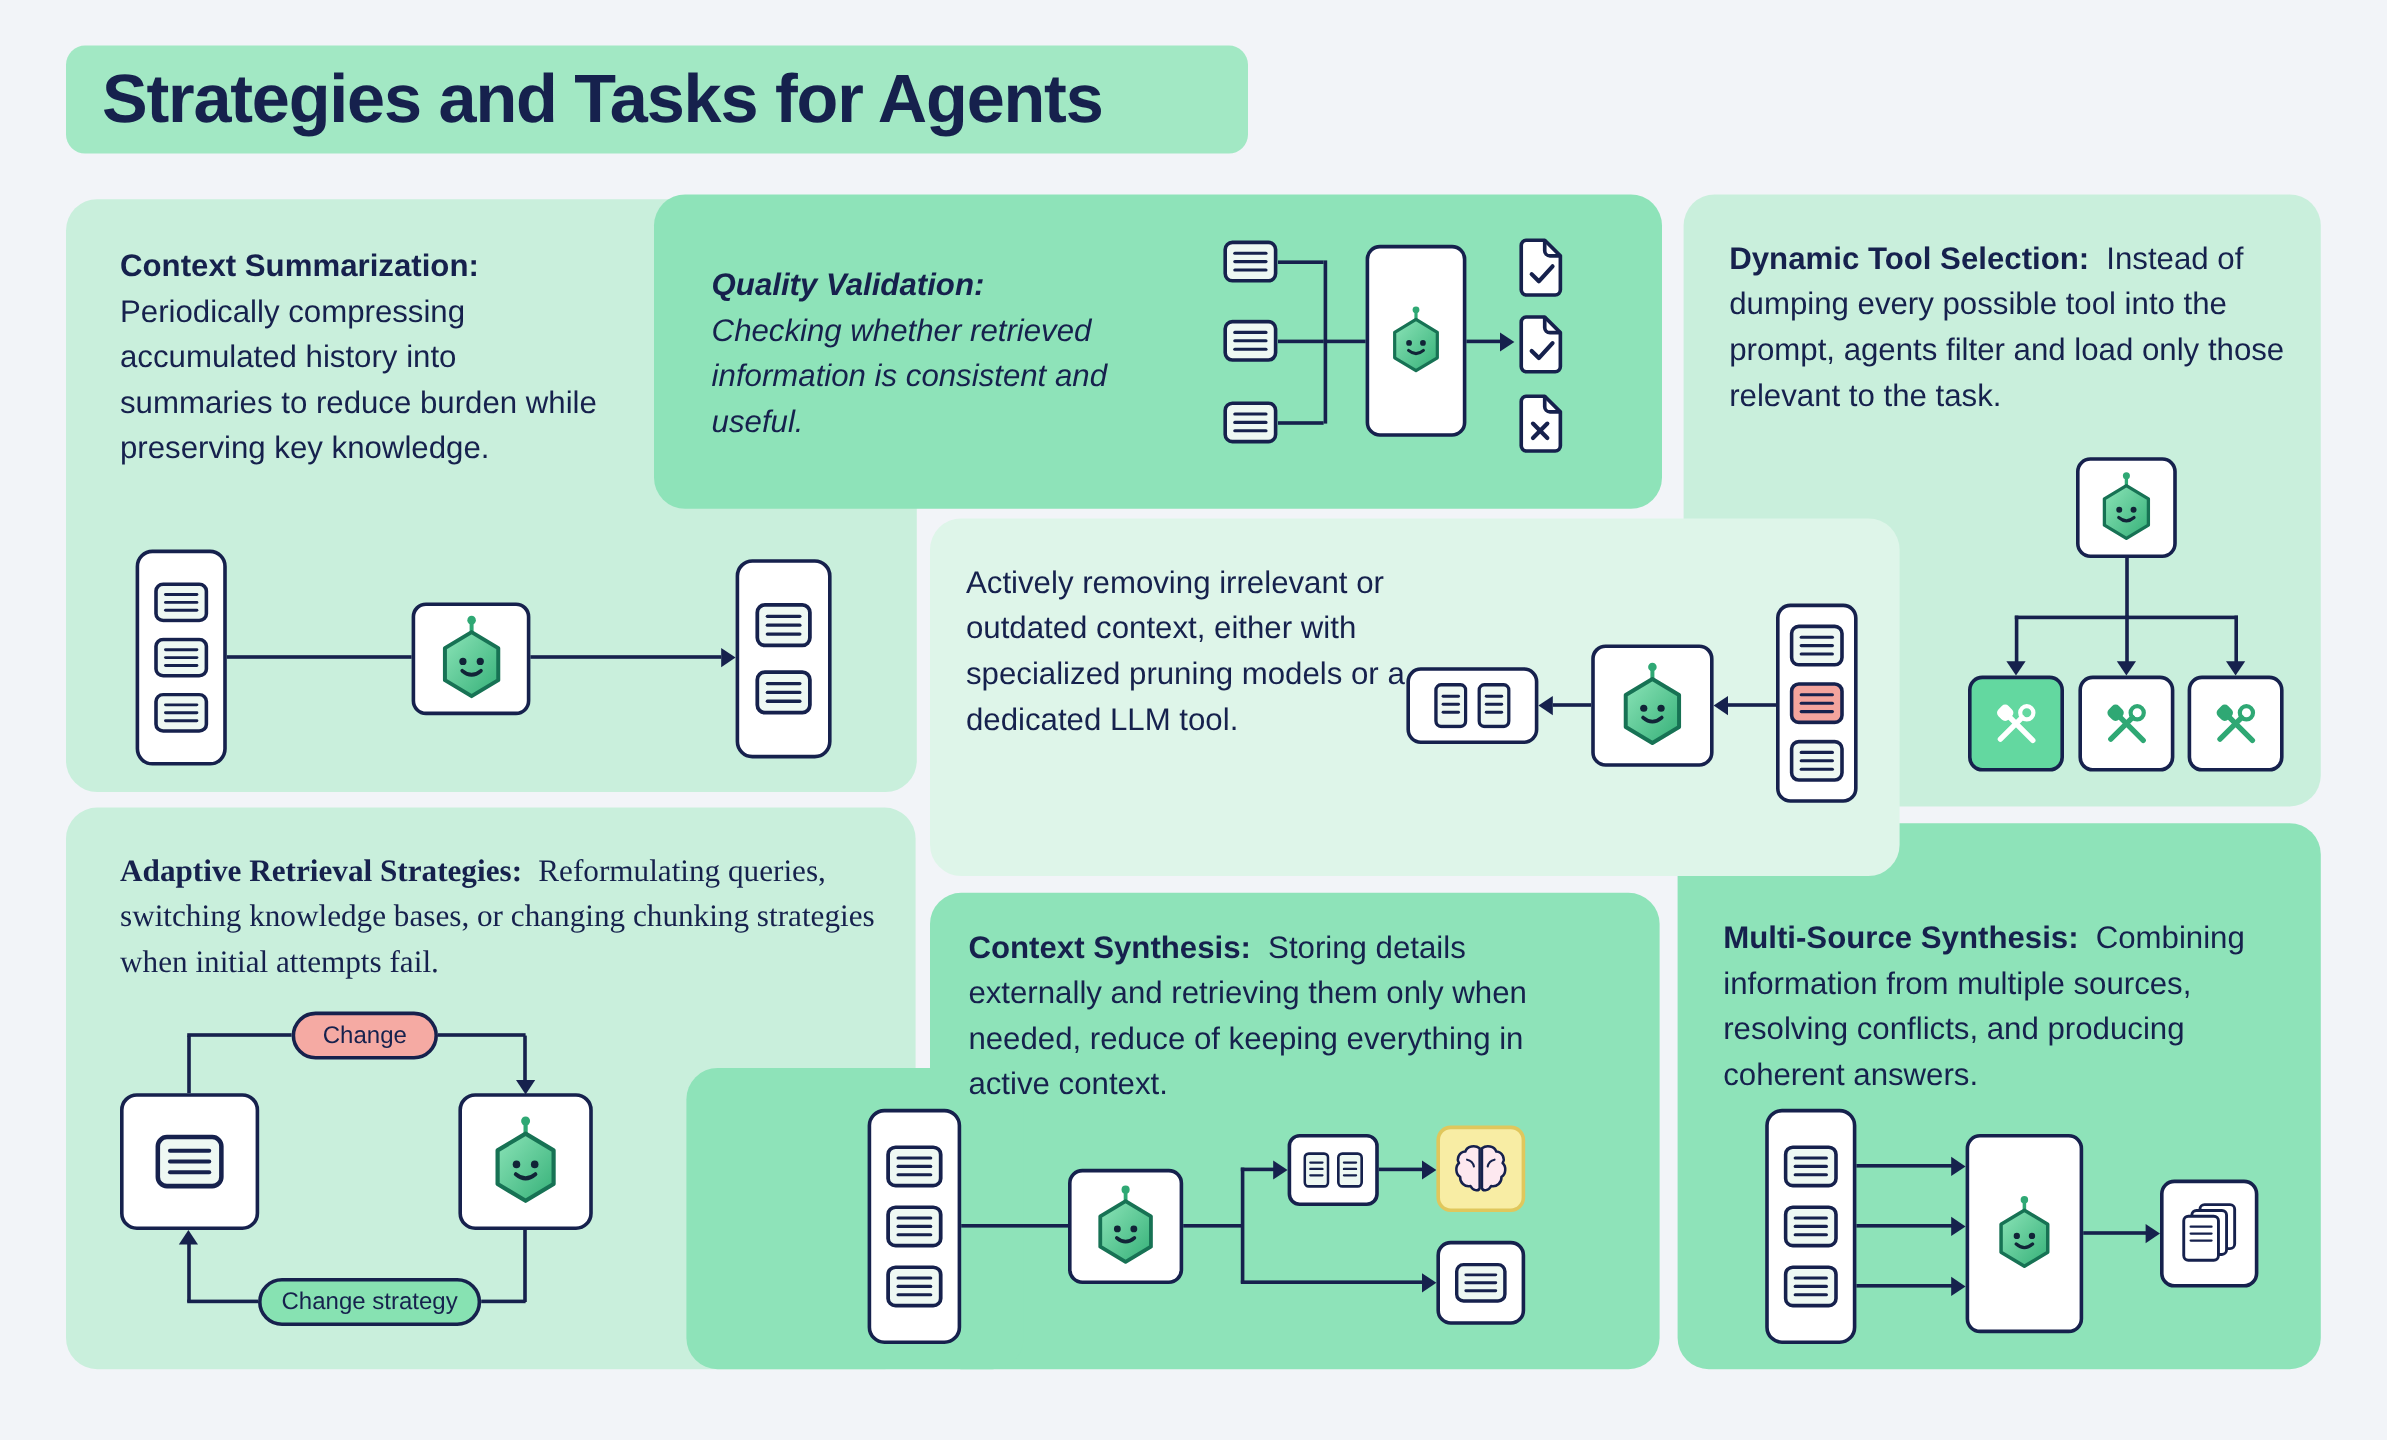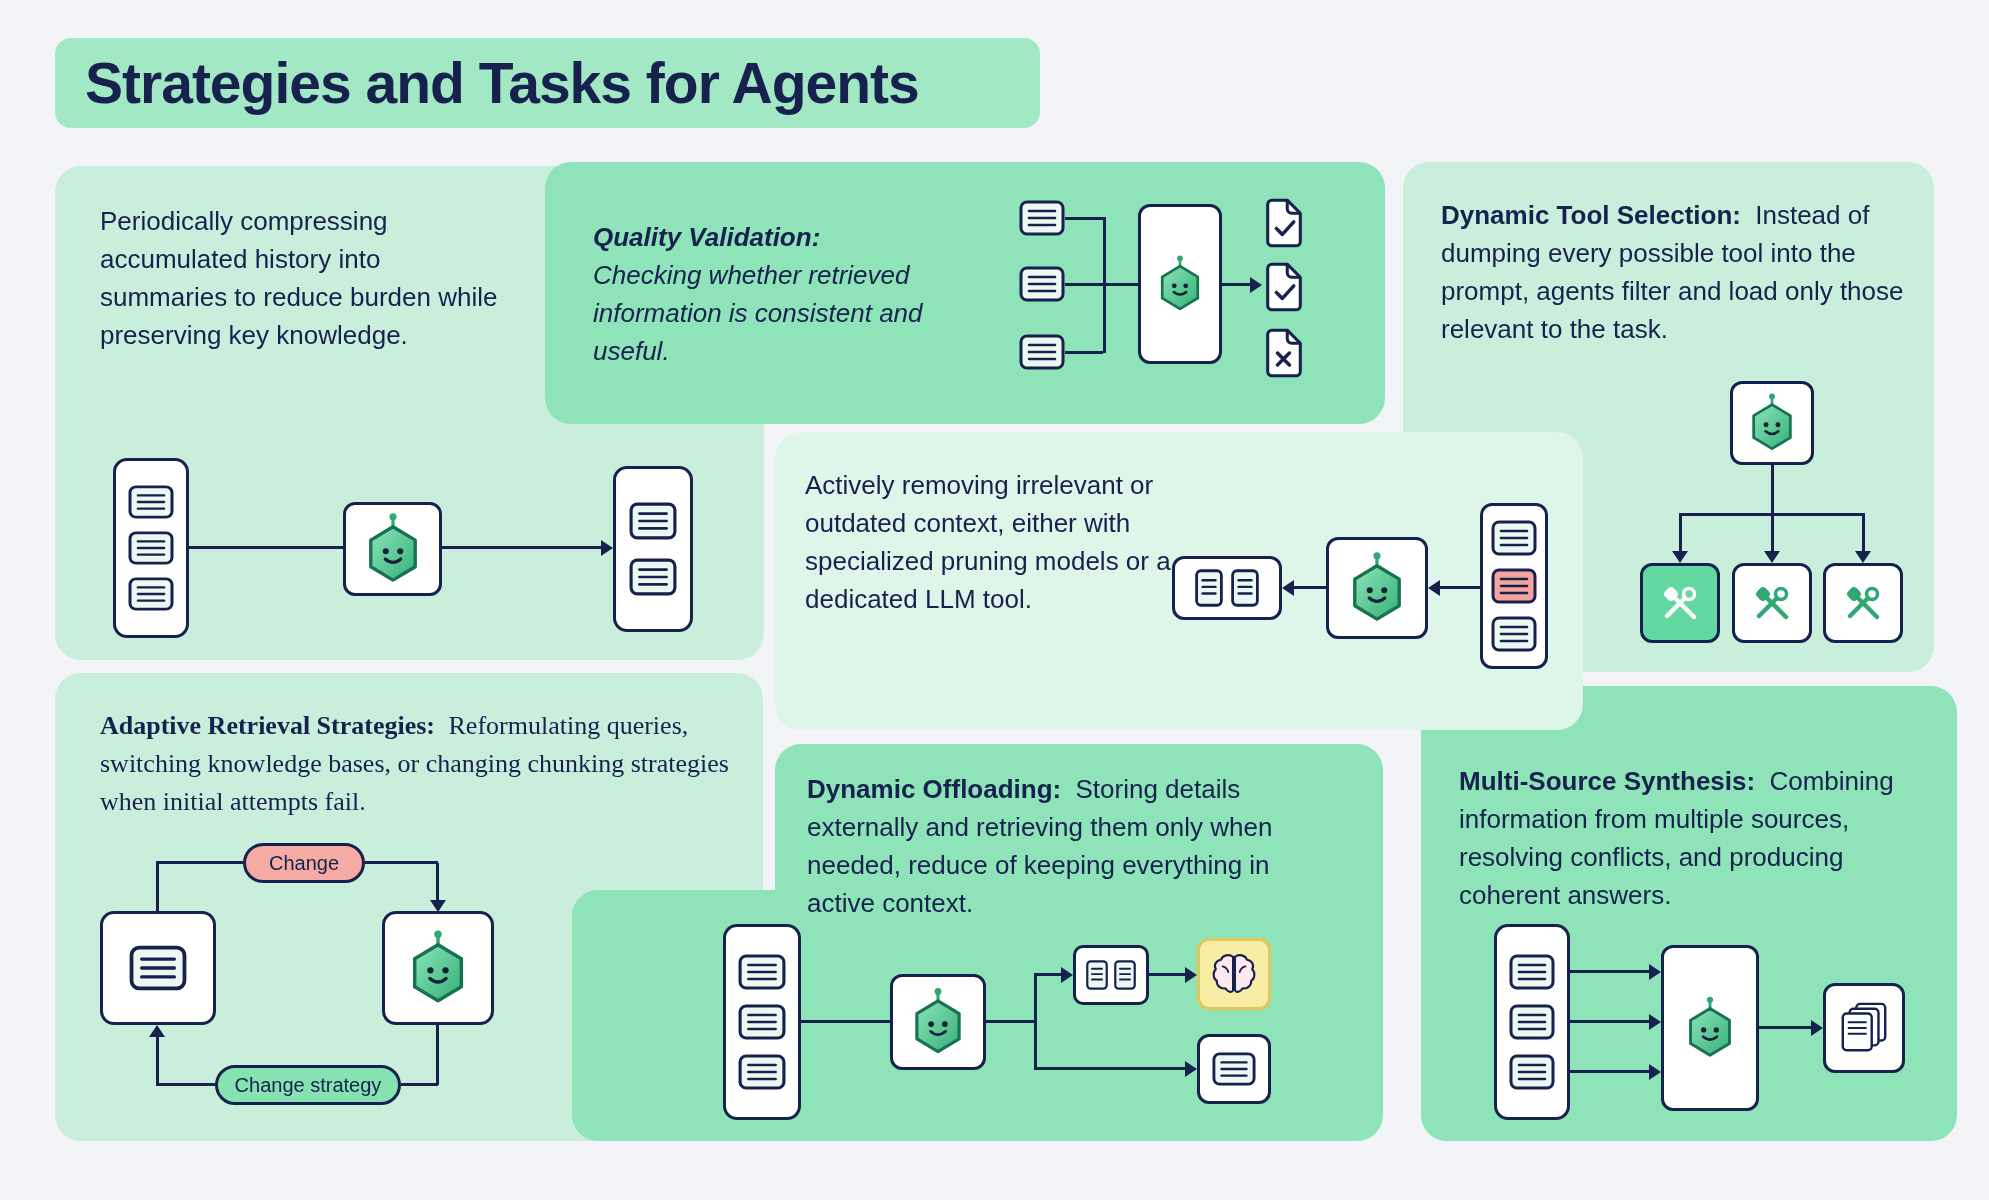--- a/index.html
+++ b/index.html
@@ -37,20 +37,21 @@
 <body>
 
 <div class="canvas">
 
   <div class="title-chip">
     <h1>Strategies and Tasks for Agents</h1>
   </div>
 
   <section class="card" style="left:55px;top:166px;width:709px;height:494px;background:var(--card-light);z-index:1;">
     <div class="card-text stacked" style="left:45px;top:36px;width:400px;">
+      <span class="h">Context Summarization:</span>
       <span class="b">Periodically compressing accumulated history into summaries to reduce burden while preserving key knowledge.</span>
     </div>
     <div class="box stackbox" style="left:58px;top:292px;width:76px;height:180px;border-radius:14px;gap:12px;">
       <span class="icon" style="width:46px;height:34px;">
           <svg viewBox="0 0 46 36" preserveAspectRatio="none" style="width:100%;height:100%;display:block">
  <rect x="2" y="2" width="42" height="32" rx="6" fill="#eef8f3" stroke="#16214d" stroke-width="3"></rect>
  <g stroke="#16214d" stroke-width="2.6" stroke-linecap="round">
   <line x1="10" y1="11" x2="36" y2="11"></line>
               <line x1="10" y1="18" x2="36" y2="18"></line>
               <line x1="10" y1="25" x2="36" y2="25"></line>
@@ -403,21 +404,21 @@
     </div>
     <div class="pill" style="left:160px;top:392px;width:186px;height:40px;background:var(--strategy-bg);">
       <span>Change strategy</span>
     </div>
   </section>
 
   <section class="card" style="left:572px;top:744px;width:811px;height:397px;background:transparent;z-index:2;">
     <div style="position:absolute;left:203px;top:0;width:608px;height:397px;background:var(--card-medium);border-radius:26px;"></div>
     <div style="position:absolute;left:0;top:146px;width:281px;height:251px;background:var(--card-medium);border-radius:26px;"></div>
     <div class="card-text" style="left:235px;top:26px;width:470px;">
-      <span class="h">Dynamic Offloading:</span>
+      <span class="h">Context Synthesis:</span>
       <span class="b">Storing details externally and retrieving them only when needed, reduce of keeping everything in active context.</span>
     </div>
     <div class="box stackbox" style="left:151px;top:180px;width:78px;height:196px;border-radius:14px;gap:14px;">
       <span class="icon" style="width:48px;height:36px;">
           <svg viewBox="0 0 46 36" preserveAspectRatio="none" style="width:100%;height:100%;display:block">
  <rect x="2" y="2" width="42" height="32" rx="6" fill="#eef8f3" stroke="#16214d" stroke-width="3"></rect>
  <g stroke="#16214d" stroke-width="2.6" stroke-linecap="round">
   <line x1="10" y1="11" x2="36" y2="11"></line>
               <line x1="10" y1="18" x2="36" y2="18"></line>
               <line x1="10" y1="25" x2="36" y2="25"></line>
@@ -510,21 +511,21 @@
  <g stroke="#16214d" stroke-width="2.6" stroke-linecap="round">
   <line x1="10" y1="11" x2="36" y2="11"></line>
               <line x1="10" y1="18" x2="36" y2="18"></line>
               <line x1="10" y1="25" x2="36" y2="25"></line>
  </g>
           </svg>
         </span>
     </div>
   </section>
 
-  <section class="card" style="left:1398px;top:686px;width:536px;height:455px;background:var(--card-medium);z-index:1;margin-left:23px;">
+  <section class="card" style="left:1398px;top:686px;width:536px;height:455px;background:var(--card-medium);z-index:1;">
     <div class="card-text" style="left:38px;top:76px;width:472px;">
       <span class="h">Multi-Source Synthesis:</span>
       <span class="b">Combining information from multiple sources, resolving conflicts, and producing coherent answers.</span>
     </div>
     <div class="box stackbox" style="left:73px;top:238px;width:76px;height:196px;border-radius:14px;gap:14px;">
       <span class="icon" style="width:46px;height:36px;">
           <svg viewBox="0 0 46 36" preserveAspectRatio="none" style="width:100%;height:100%;display:block">
  <rect x="2" y="2" width="42" height="32" rx="6" fill="#eef8f3" stroke="#16214d" stroke-width="3"></rect>
  <g stroke="#16214d" stroke-width="2.6" stroke-linecap="round">
   <line x1="10" y1="11" x2="36" y2="11"></line>

